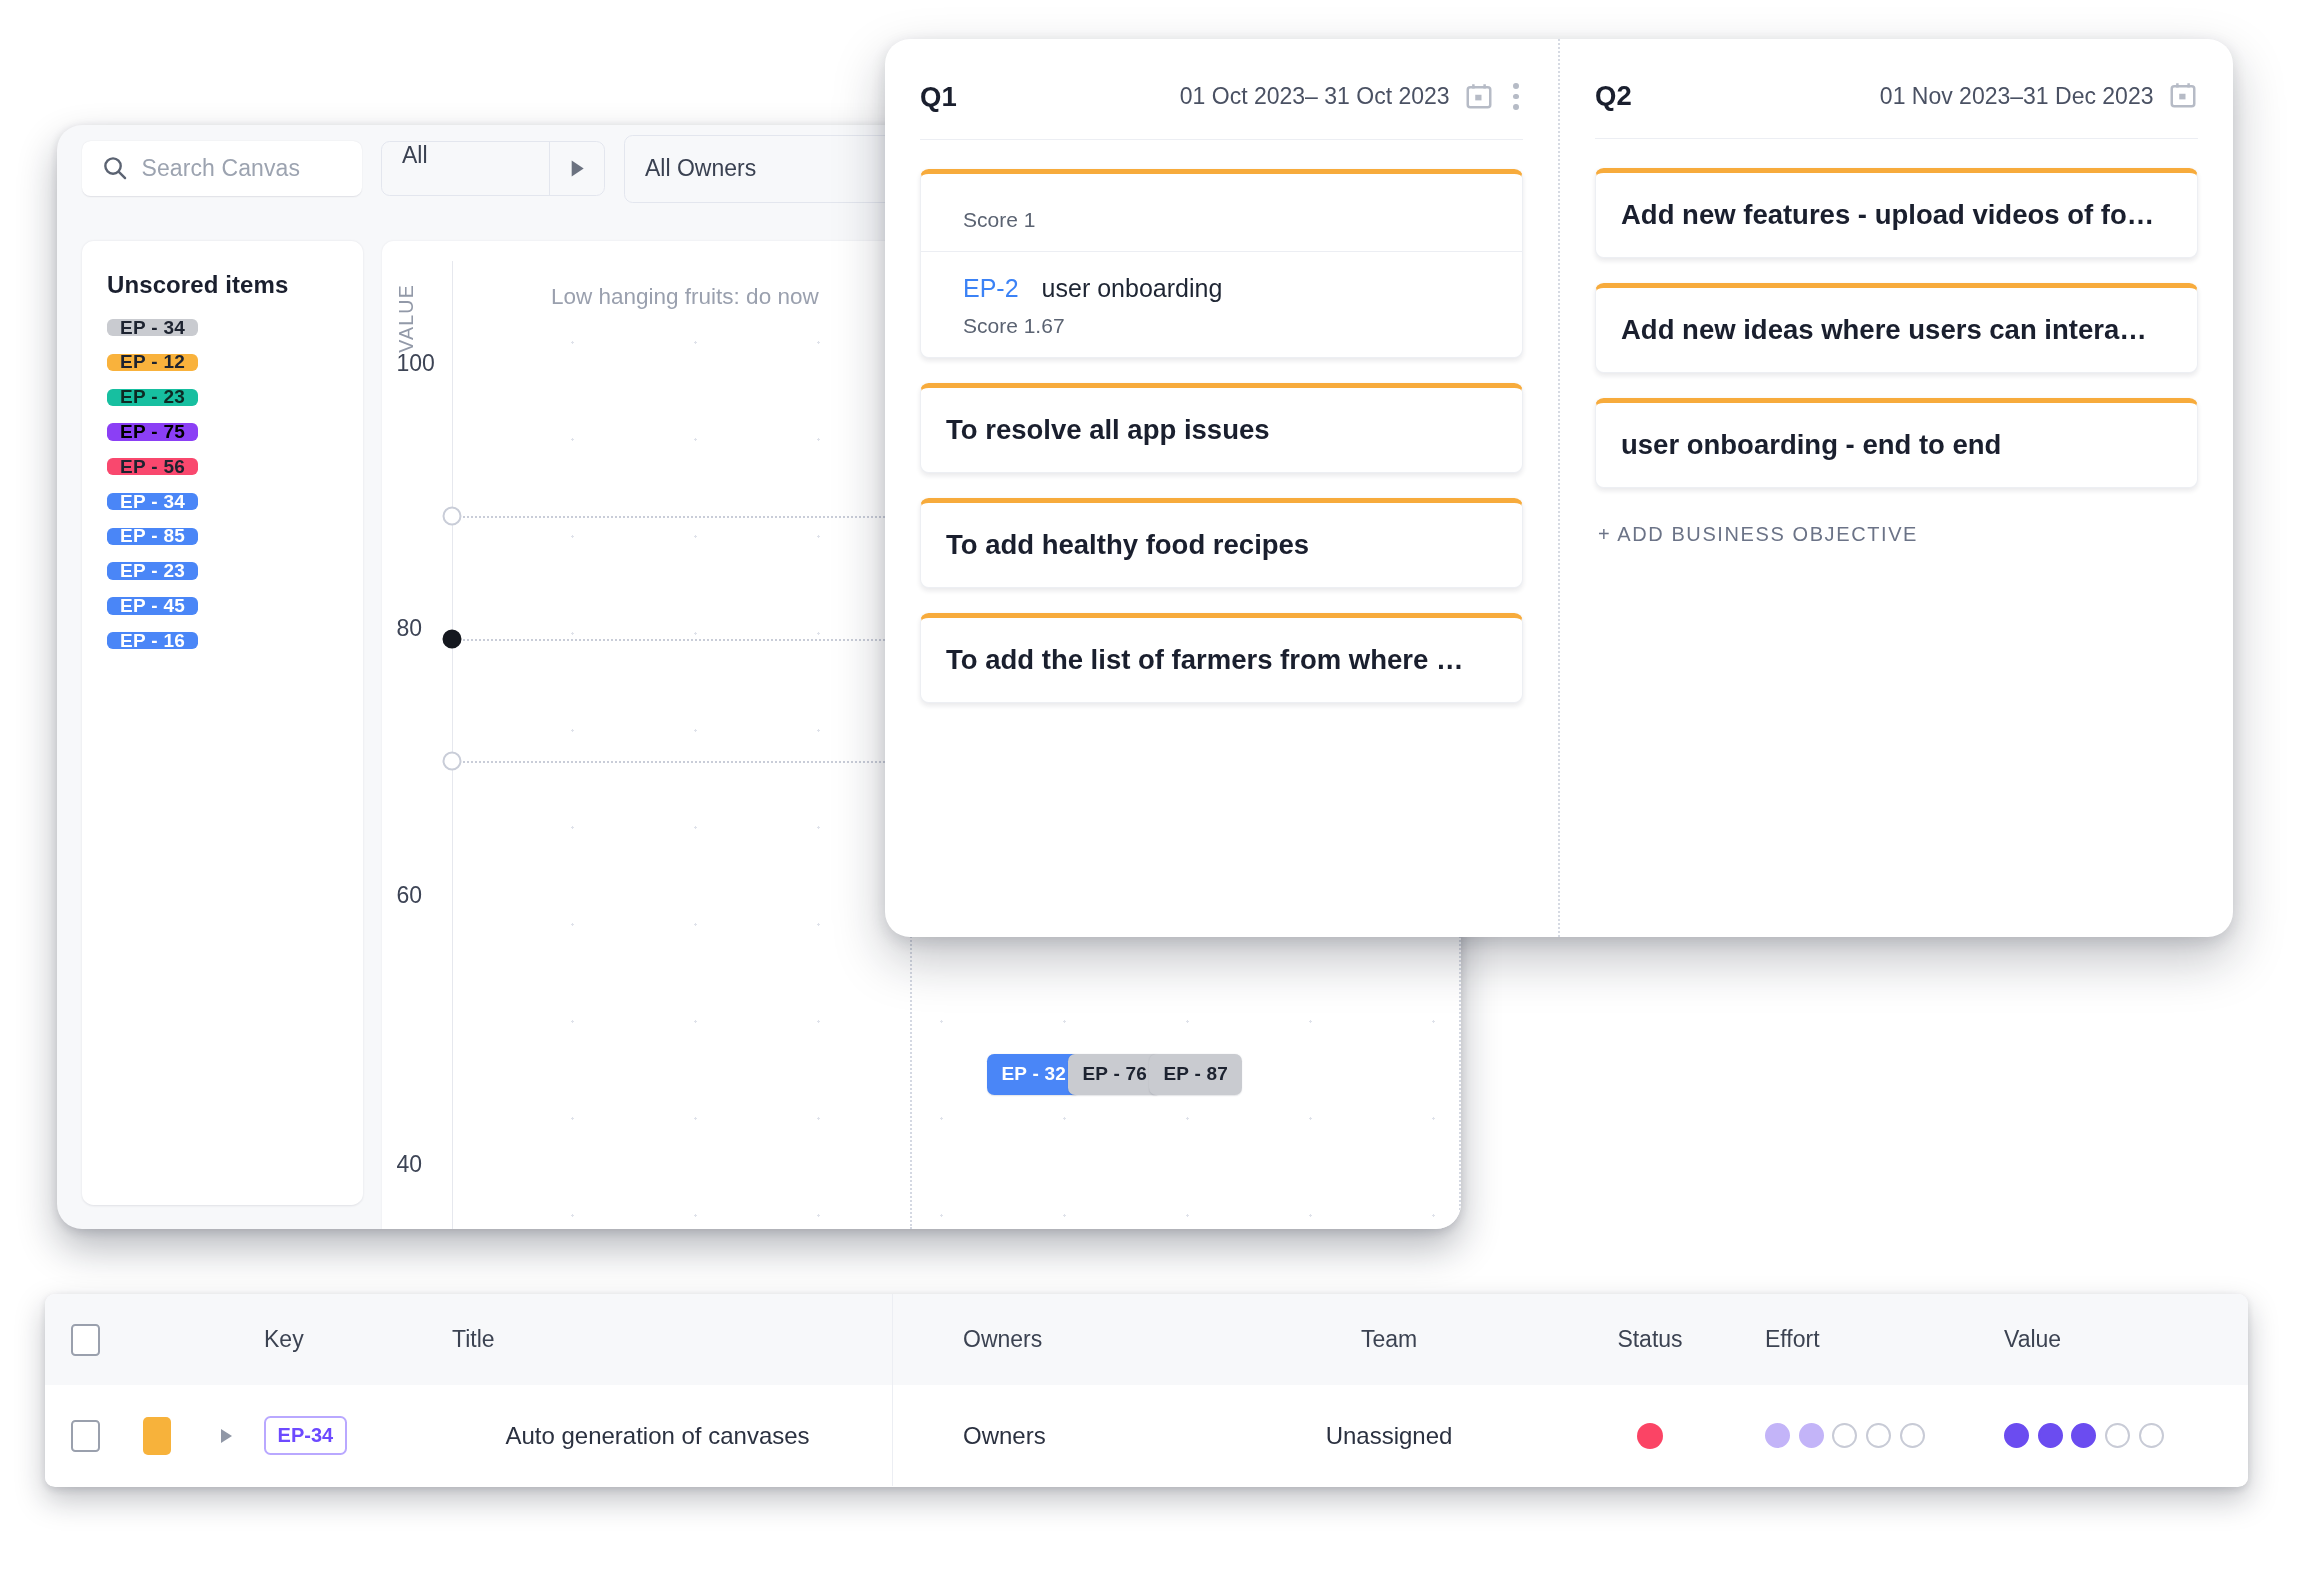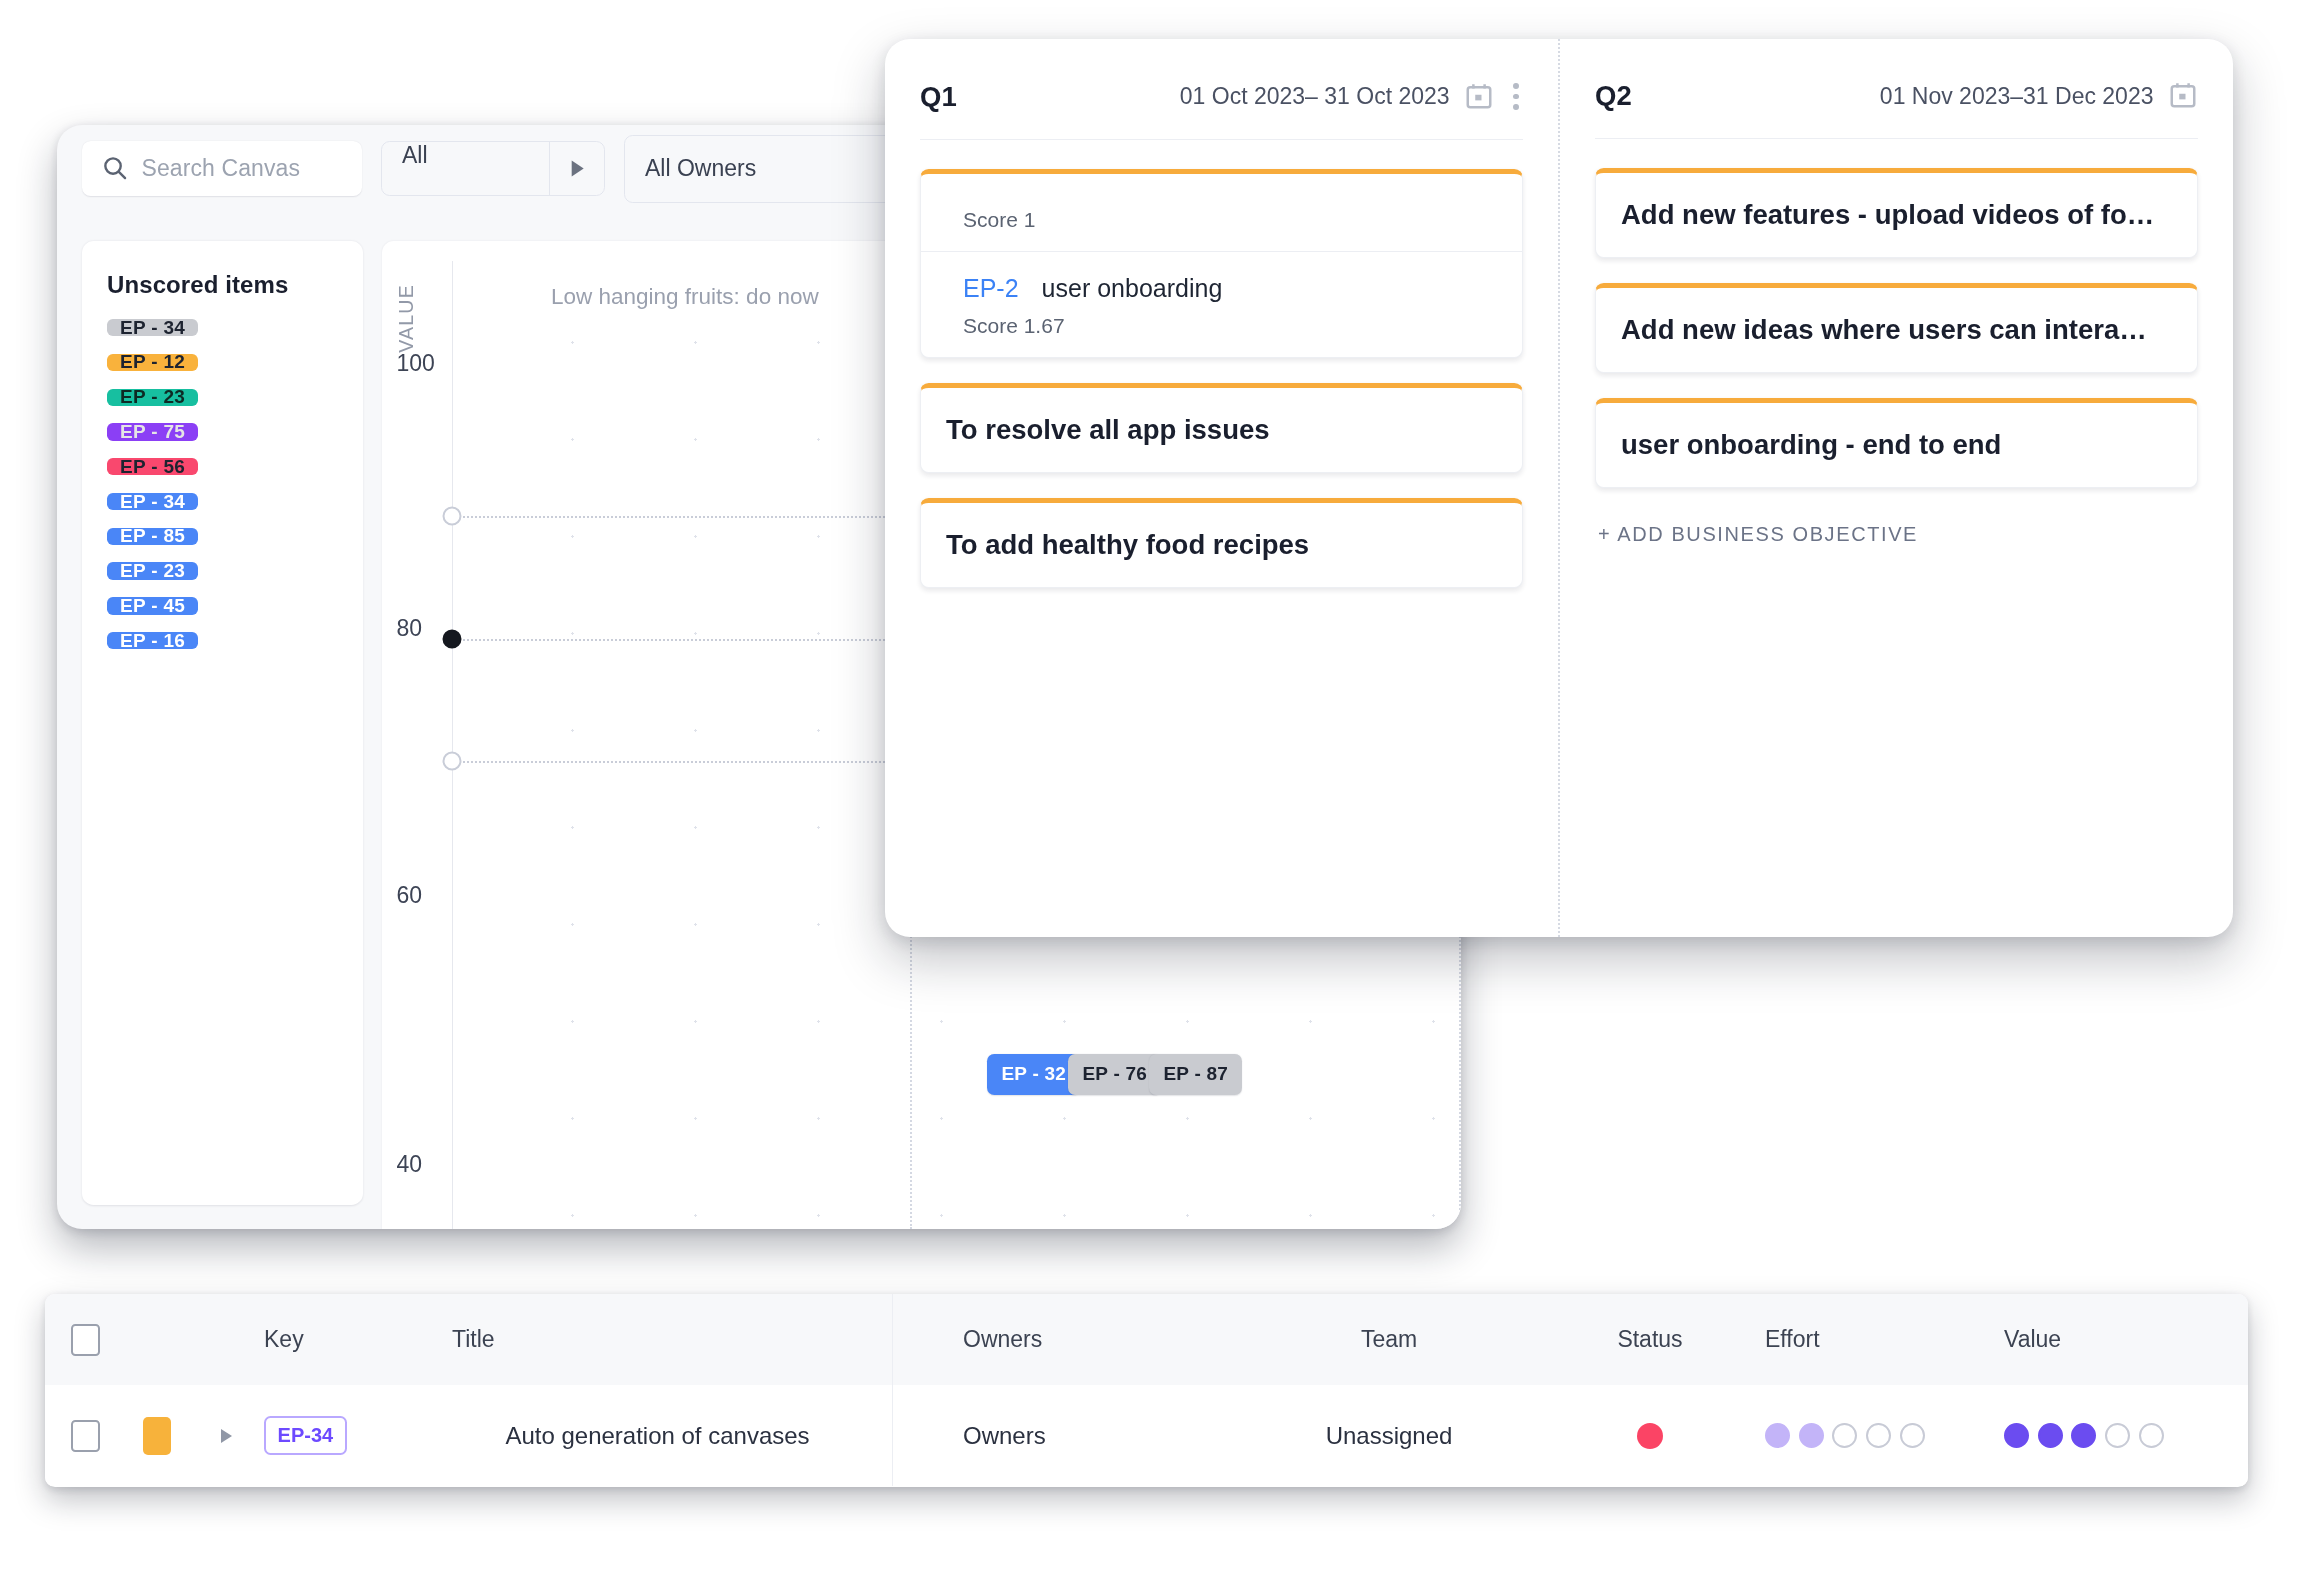--- a/index.html
+++ b/index.html
@@ -254,21 +254,21 @@
         <span class="fs-label">All Owners</span>
       </div>
     </div>
 
     <div class="unscored-card">
       <div class="unscored-title">Unscored items</div>
       <div id="unscored-list">
           <div class="chip-row"><span class="chip" style="background: rgb(201, 203, 208); color: rgb(29, 35, 48);">EP - 34</span></div>
           <div class="chip-row"><span class="chip" style="background: rgb(249, 178, 60); color: rgb(29, 35, 48);">EP - 12</span></div>
           <div class="chip-row"><span class="chip" style="background: rgb(23, 191, 160); color: rgb(13, 42, 36);">EP - 23</span></div>
-          <div class="chip-row"><span class="chip" style="background: rgb(139, 63, 245); color: #e5e5e5;">EP - 75</span></div>
+          <div class="chip-row"><span class="chip" style="background: rgb(139, 63, 245); color: #000000;">EP - 75</span></div>
           <div class="chip-row"><span class="chip" style="background: rgb(249, 72, 110); color: rgb(29, 35, 48);">EP - 56</span></div>
           <div class="chip-row"><span class="chip" style="background: rgb(74, 134, 247); color: rgb(255, 255, 255);">EP - 34</span></div>
           <div class="chip-row"><span class="chip" style="background: rgb(74, 134, 247); color: rgb(255, 255, 255);">EP - 85</span></div>
           <div class="chip-row"><span class="chip" style="background: rgb(74, 134, 247); color: rgb(255, 255, 255);">EP - 23</span></div>
           <div class="chip-row"><span class="chip" style="background: rgb(74, 134, 247); color: rgb(255, 255, 255);">EP - 45</span></div>
           <div class="chip-row"><span class="chip" style="background: rgb(74, 134, 247); color: rgb(255, 255, 255);">EP - 16</span></div>
         </div>
     </div>
 
     <div class="chart-card">
@@ -337,20 +337,25 @@
             <div class="obj-card">
               <div class="obj-head">
                 <div class="obj-title">To resolve all app issues</div>
               </div>
             </div>
             <div class="obj-card">
               <div class="obj-head">
                 <div class="obj-title">To add healthy food recipes</div>
               </div>
             </div>
+            <div class="obj-card">
+              <div class="obj-head">
+                <div class="obj-title">To add the list of farmers from where …</div>
+              </div>
+            </div>
           </div>
         </div>
         <div class="quarter-col q2">
           <div class="q-head">
             <div class="q-name">Q2</div>
             <div class="q-dates">01 Nov 2023–31 Dec 2023</div>
             <span><svg width="30" height="30" viewBox="0 0 24 24" fill="none" stroke="#b6bbc6" stroke-width="2">
                 <rect x="3" y="5" width="18" height="16" rx="2"></rect>
                 <line x1="7.5" y1="2.5" x2="7.5" y2="6"></line>
                 <line x1="16.5" y1="2.5" x2="16.5" y2="6"></line>

